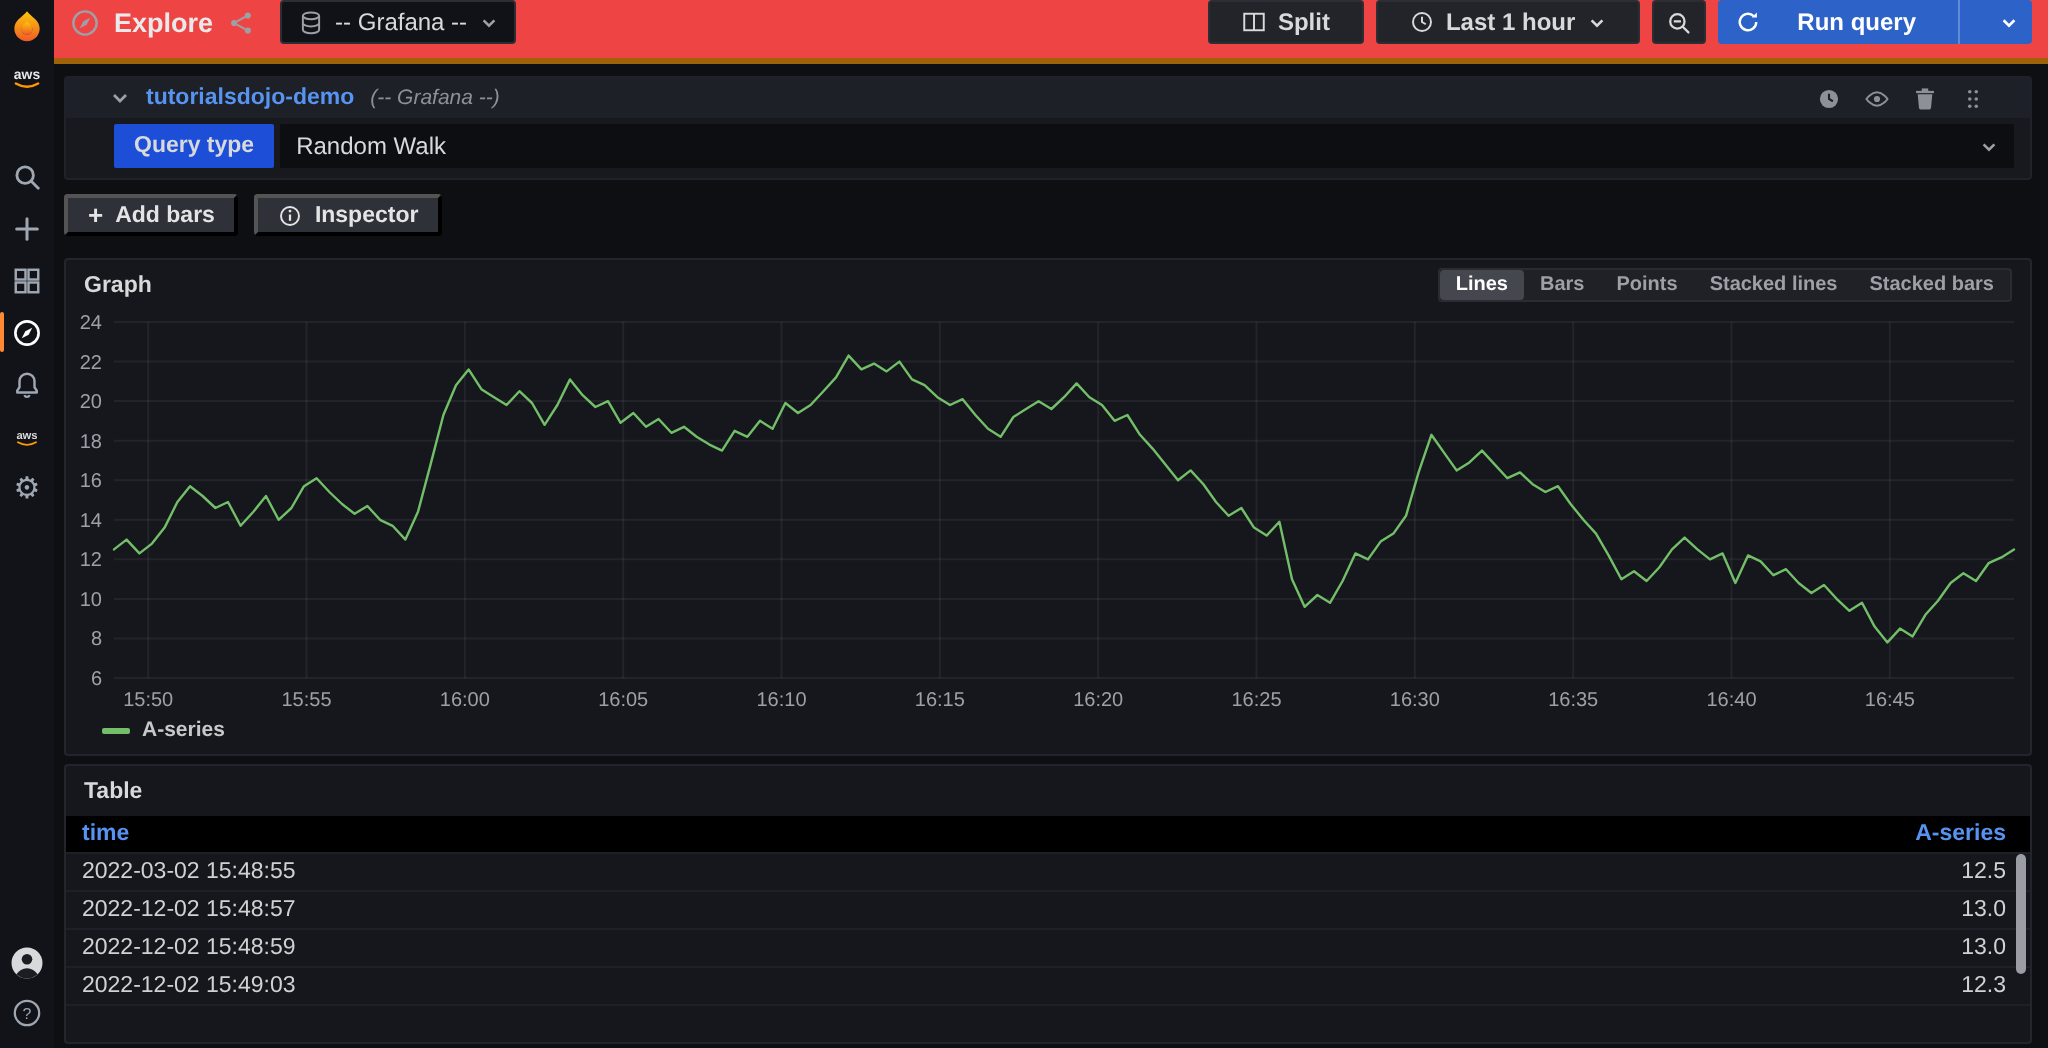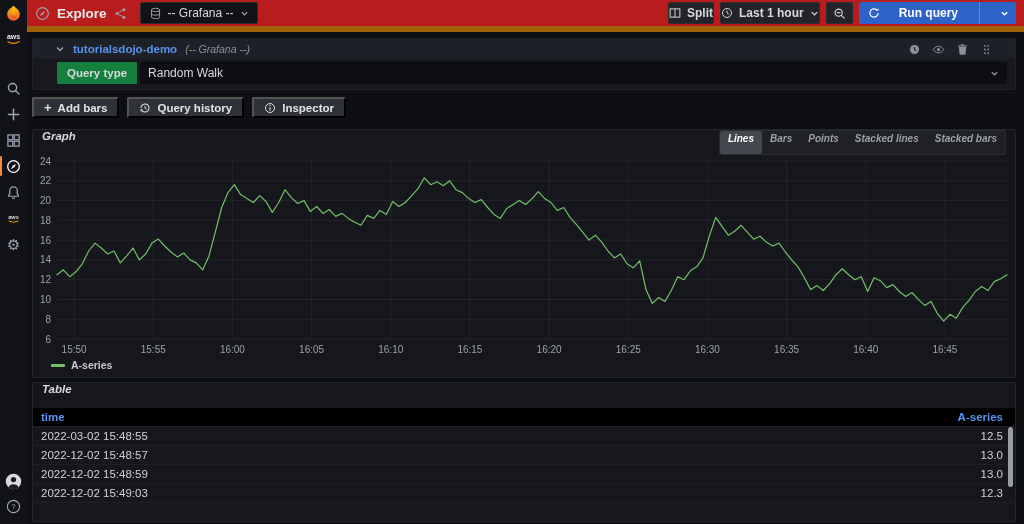--- a/index.html
+++ b/index.html
@@ -17,66 +17,66 @@
   .sb-item svg { width:15px; height:15px; }
   .sb-item.active { color:#ffffff; }
   .sb-item.active::before { content:""; position:absolute; left:0; top:3px; bottom:3px; width:2px;
     background:#ff8833; border-radius:1px; }
   .sb-bottom { margin-top:auto; display:flex; flex-direction:column; align-items:center; gap:9px;
     padding-bottom:10px; }
   .gear-glyph { font-size:15px; line-height:15px; color:#9fa7b3; }
   .aws-badge { width:19px; height:13px; }
 
   
-  .topbar { position:absolute; left:27px; right:0; top:0; height:32px; background:#b91c1c;
-    border-bottom:6px solid #a16207; display:flex; align-items:center; padding:0 8px; z-index:4; }
+  .topbar { position:absolute; left:27px; right:0; top:0; height:32px; background:#ef4444;
+    border-bottom:3px solid #a16207; display:flex; align-items:flex-start; padding:0 8px; z-index:4; }
   .tb-left { display:flex; align-items:center; gap:7px; }
   .tb-title { font-size:13.5px; font-weight:bold; color:#e8e9ea; }
   .icon-gray { color:#9da0a7; }
   .ds-picker { margin-left:6px; height:22px; display:flex; align-items:center; gap:6px;
     border:1px solid #2c2e36; border-radius:2px; background:#111217; padding:0 8px; cursor:pointer; }
   .ds-picker span { font-size:12px; color:#d8d9da; }
   .tb-right { margin-left:auto; display:flex; align-items:center; gap:6px; }
   .tb-btn { height:22px; display:flex; align-items:center; gap:6px; background:#222429;
-    border:1px solid #2c2e34; border-radius:2px; padding:0 0; font-size:12px; font-weight:bold;
+    border:1px solid #2c2e34; border-radius:2px; padding:0 16px; font-size:12px; font-weight:bold;
     color:#d8d9da; cursor:pointer; }
   .tb-btn.icon-only { padding:0 6px; }
   .run-btn { height:22px; display:flex; align-items:center; background:#2d62c8; border-radius:2px;
     padding:0 0 0 9px; font-size:12px; font-weight:bold; color:#fff; cursor:pointer;gap:13px; }
   .run-btn .lbl { margin:0 8px 0 6px; }
   .run-btn .sep { width:1px; align-self:stretch; background:rgba(255,255,255,.25); }
   .run-btn .chev { padding:0 7px; display:flex; align-items:center; }
 
   
   .content { position:absolute; left:27px; top:32px; right:0; bottom:0; padding:6px 8px 0 5px; }
 
   .query-card { background:#17191f; border:1px solid #1f222a; border-radius:2px; }
   .qc-header { height:20px; background:#1d2026; display:flex; align-items:center; gap:8px;
     padding:0 22px; }
   .qc-title { font-size:11.5px; font-weight:bold; color:#5794f2; cursor:pointer; }
   .qc-sub { font-size:10.5px; font-style:italic; color:#8e9097; }
   .qc-actions { margin-left:auto; display:flex; align-items:center; gap:11px; color:#8e9097; }
   .qc-actions svg { width:13px; height:13px; cursor:pointer; }
   .qc-body { display:flex; align-items:center; padding:3px 8px 5px 24px; gap:3px; }
-  .qt-chip { height:22px; display:flex; align-items:center; padding:0 10px; background:#15803d;
+  .qt-chip { height:22px; display:flex; align-items:center; padding:0 10px; background:#1d4ed8;
     border-radius:1px; font-size:11.5px; font-weight:bold; color:#d8d9da; }
   .qt-select { flex:1; height:22px; display:flex; align-items:center; background:#0d0e12;
     border-radius:1px; padding:0 8px; font-size:12px; color:#d8d9da; cursor:pointer; }
   .qt-select .chev { margin-left:auto; color:#9da0a7; }
 
   .toolbar-row { display:flex; gap:8px; margin:7px 0 0 0; }
   .gray-btn { height:21px; display:flex; align-items:center; gap:6px; background:#2e3137;
     border-radius:2px; padding:0 10px; font-size:11.5px; font-weight:bold; color:#e3e4e6;
     cursor:pointer; }
   .gray-btn svg { width:12px; height:12px; }
   .plus-glyph { font-size:13px; font-weight:bold; }
 
   .panel { background:#15171c; border:1px solid #22252b; border-radius:2px; }
   .graph-panel { margin-top:11px; }
-  .panel-header { height:25px; display:flex; padding:0 9px;font-style:italic; }
+  .panel-header { height:25px; display:flex; align-items:center; padding:0 9px; }
   .panel-title { font-size:11.5px; font-weight:bold; color:#d8d9da; }
   .mode-group { margin-left:auto; display:flex; background:#1f2126; border:1px solid #2a2c33;
     border-radius:2px; overflow:hidden; }
   .mode-btn { padding:2px 8px; font-size:10px; font-weight:bold; color:#9da0a7; cursor:pointer; }
   .mode-btn.active { background:#44474e; color:#fff; border-radius:2px; }
 
   .chart-wrap { padding:0 2px;text-align:right; }
   .legend { display:flex; align-items:center; gap:6px; padding:0 0 6px 18px; }
   .legend .swatch { width:14px; height:3px; border-radius:1px; }
   .legend .lbl { font-size:10.5px; font-weight:bold; color:#c7c8c9; }
@@ -282,28 +282,20 @@
           </svg>
         </span>
       </div>
     </div>
   </section>
 
   <div class="toolbar-row">
     <button class="gray-btn">
       <span class="plus-glyph">+</span>
       <span>Add bars</span>
-    </button>
-    <button class="gray-btn">
-      <svg viewBox="0 0 16 16">
-        <path d="M2.6 8a5.4 5.4 0 1 1 1.6 3.85" fill="none" stroke="currentColor" stroke-width="1.4"></path>
-        <path d="M2.2 13.2V9.8h3.4z" fill="currentColor"></path>
-        <polyline points="8,5 8,8.2 10.3,9.4" fill="none" stroke="currentColor" stroke-width="1.3"></polyline>
-      </svg>
-      <span>Query history</span>
     </button>
     <button class="gray-btn">
       <svg viewBox="0 0 16 16">
         <circle cx="8" cy="8" r="6" fill="none" stroke="currentColor" stroke-width="1.3"></circle>
         <line x1="8" y1="7" x2="8" y2="11.2" stroke="currentColor" stroke-width="1.5"></line>
         <circle cx="8" cy="4.7" r="0.95" fill="currentColor"></circle>
       </svg>
       <span>Inspector</span>
     </button>
   </div>

